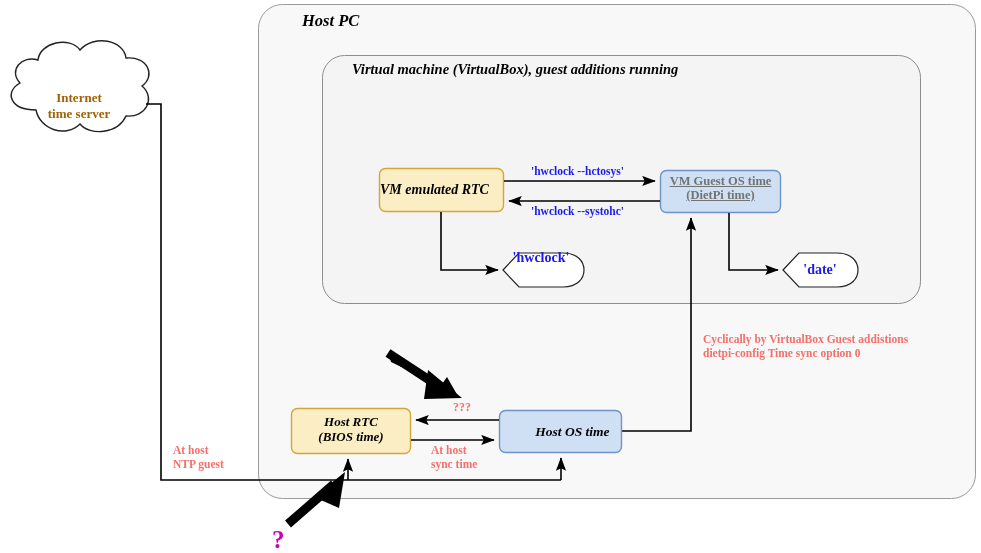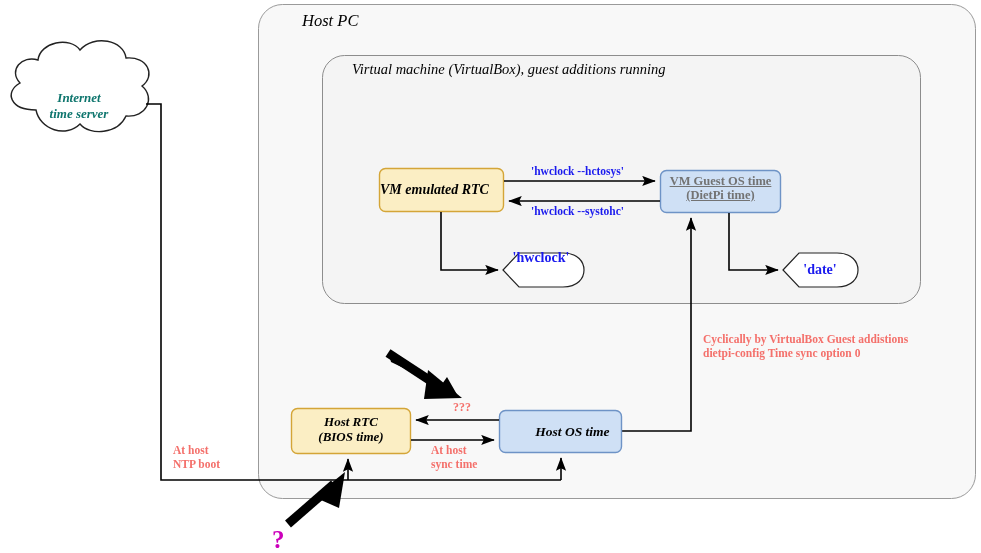--- a/index.html
+++ b/index.html
@@ -25,21 +25,21 @@
     position: absolute;
     text-align: center;
     font-weight: bold;
     font-style: italic;
     line-height: 1.12;
     pointer-events: none;
     white-space: nowrap;
   }
   .container-title {
     position: absolute;
-    font-weight: normal;
+    font-weight: bold;
     font-style: italic;
     color: #000000;
     white-space: nowrap;
   }
   .edge-label {
     position: absolute;
     font-weight: bold;
     color: #1a1aee;
     font-size: 11.5px;
     white-space: nowrap;
@@ -74,24 +74,23 @@
     font-weight: bold;
     font-size: 14px;
     font-style: normal;
     white-space: nowrap;
     text-align: center;
   }
   .cloud-label {
     position: absolute;
     text-align: center;
     font-weight: bold;
-    font-style: italic;
     font-size: 13px;
     line-height: 1.2;
-    color: #0f766e;
+    color: #a16207;
     white-space: nowrap;
   }
   .u-line { text-decoration: underline; }
 </style>
 </head>
 <body>
 
 <div id="canvas">
 
   <svg class="layer" viewBox="0 0 981 553" xmlns="http://www.w3.org/2000/svg">
@@ -193,21 +192,21 @@
 
   <div class="edge-label" style="left:531px; top:205px;">'hwclock --systohc'</div>
 
   <div class="note-red" style="left:703px; top:332px;">
     <div>Cyclically by VirtualBox Guest addistions</div>
     <div>dietpi-config Time sync option 0</div>
   </div>
 
   <div class="note-red" style="left:173px; top:443px;">
     <div>At host</div>
-    <div>NTP boot</div>
+    <div>NTP guest</div>
   </div>
 
   <div class="note-red" style="left:431px; top:443px;">
     <div>At host</div>
     <div>sync time</div>
   </div>
 
   <div class="qmark-red" style="left:453px; top:400px;">???</div>
 
   <div class="qmark-magenta" style="left:272px; top:526px;">?</div>

